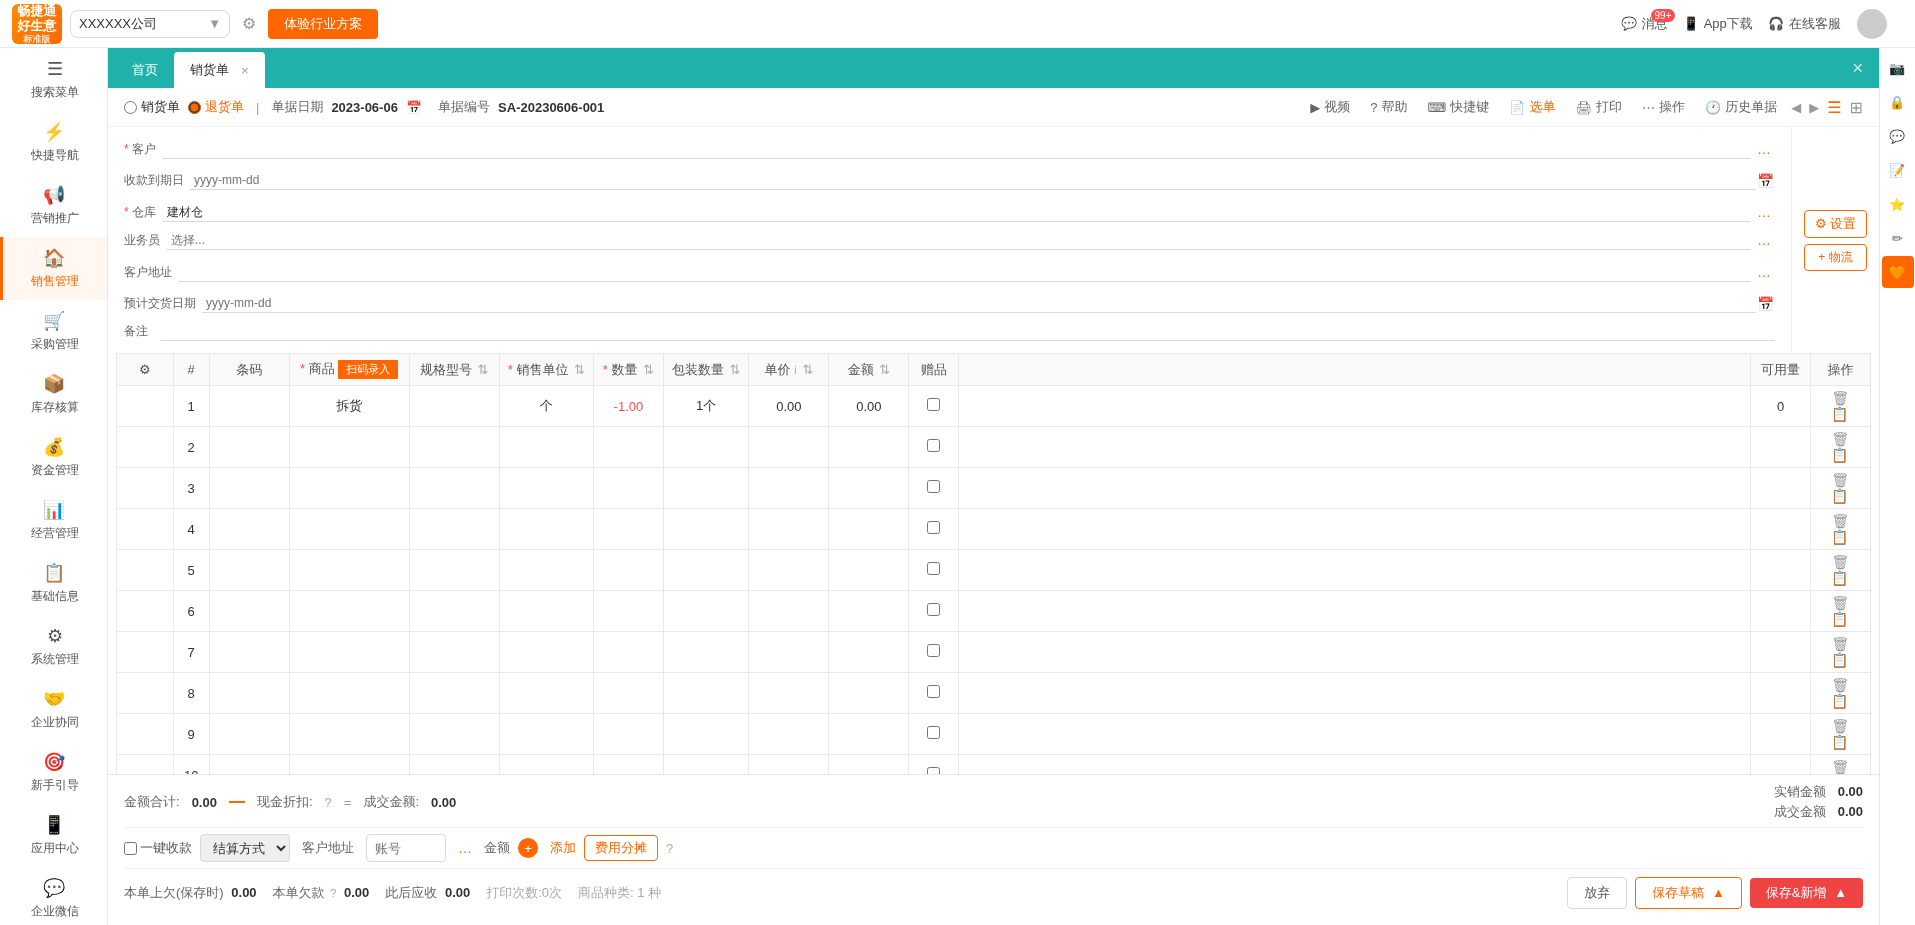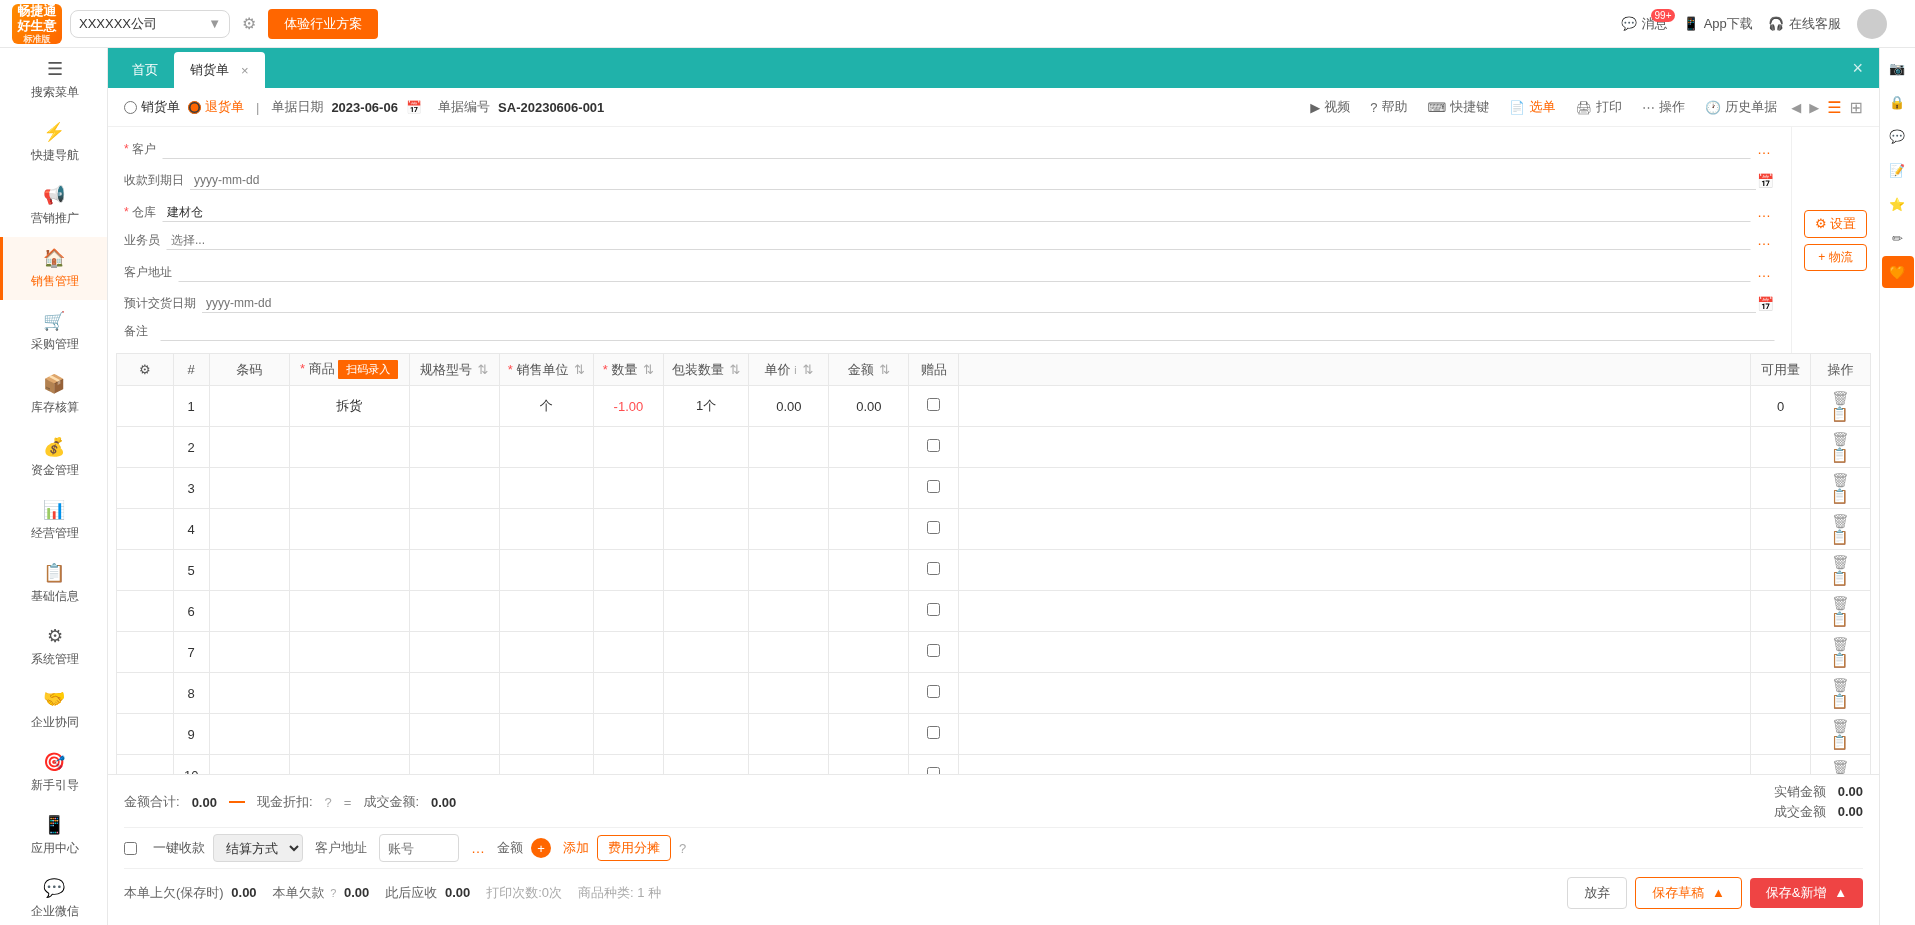--- a/index.html
+++ b/index.html
@@ -249,21 +249,21 @@
       display: inline-block;
       vertical-align: middle;
     }
     .payment-row {
       display: flex;
       align-items: center;
       gap: 8px;
       padding: 6px 0;
       border-top: 1px solid #f0f0f0;
     }
-    .checkbox-label { display: flex; align-items: center; gap: 16px; cursor: pointer; color: #555; }
+    .checkbox-label { display: flex; align-items: center; gap: 3px; cursor: pointer; color: #555; }
     .select-input {
       border: 1px solid #d9d9d9;
       border-radius: 4px;
       padding: 3px 8px;
       color: #333;
       height: 28px;
       outline: none;
     }
     .add-btn {
       background: #ff6600;

